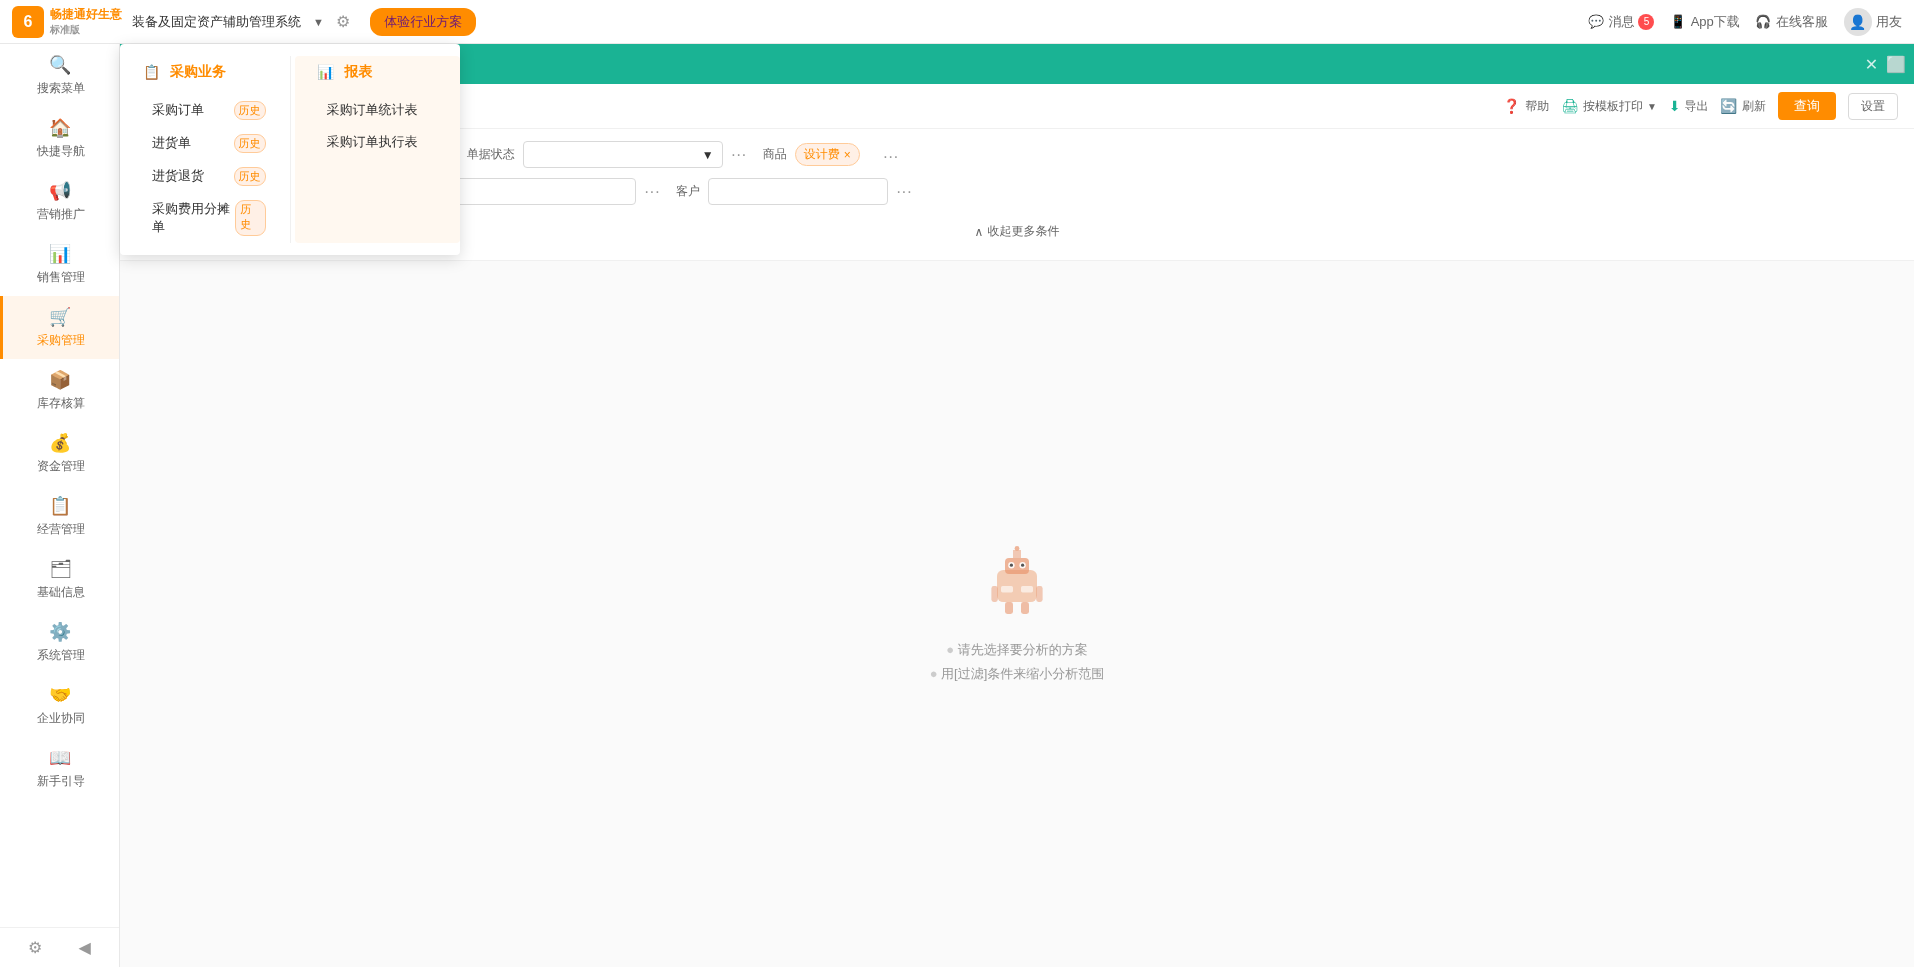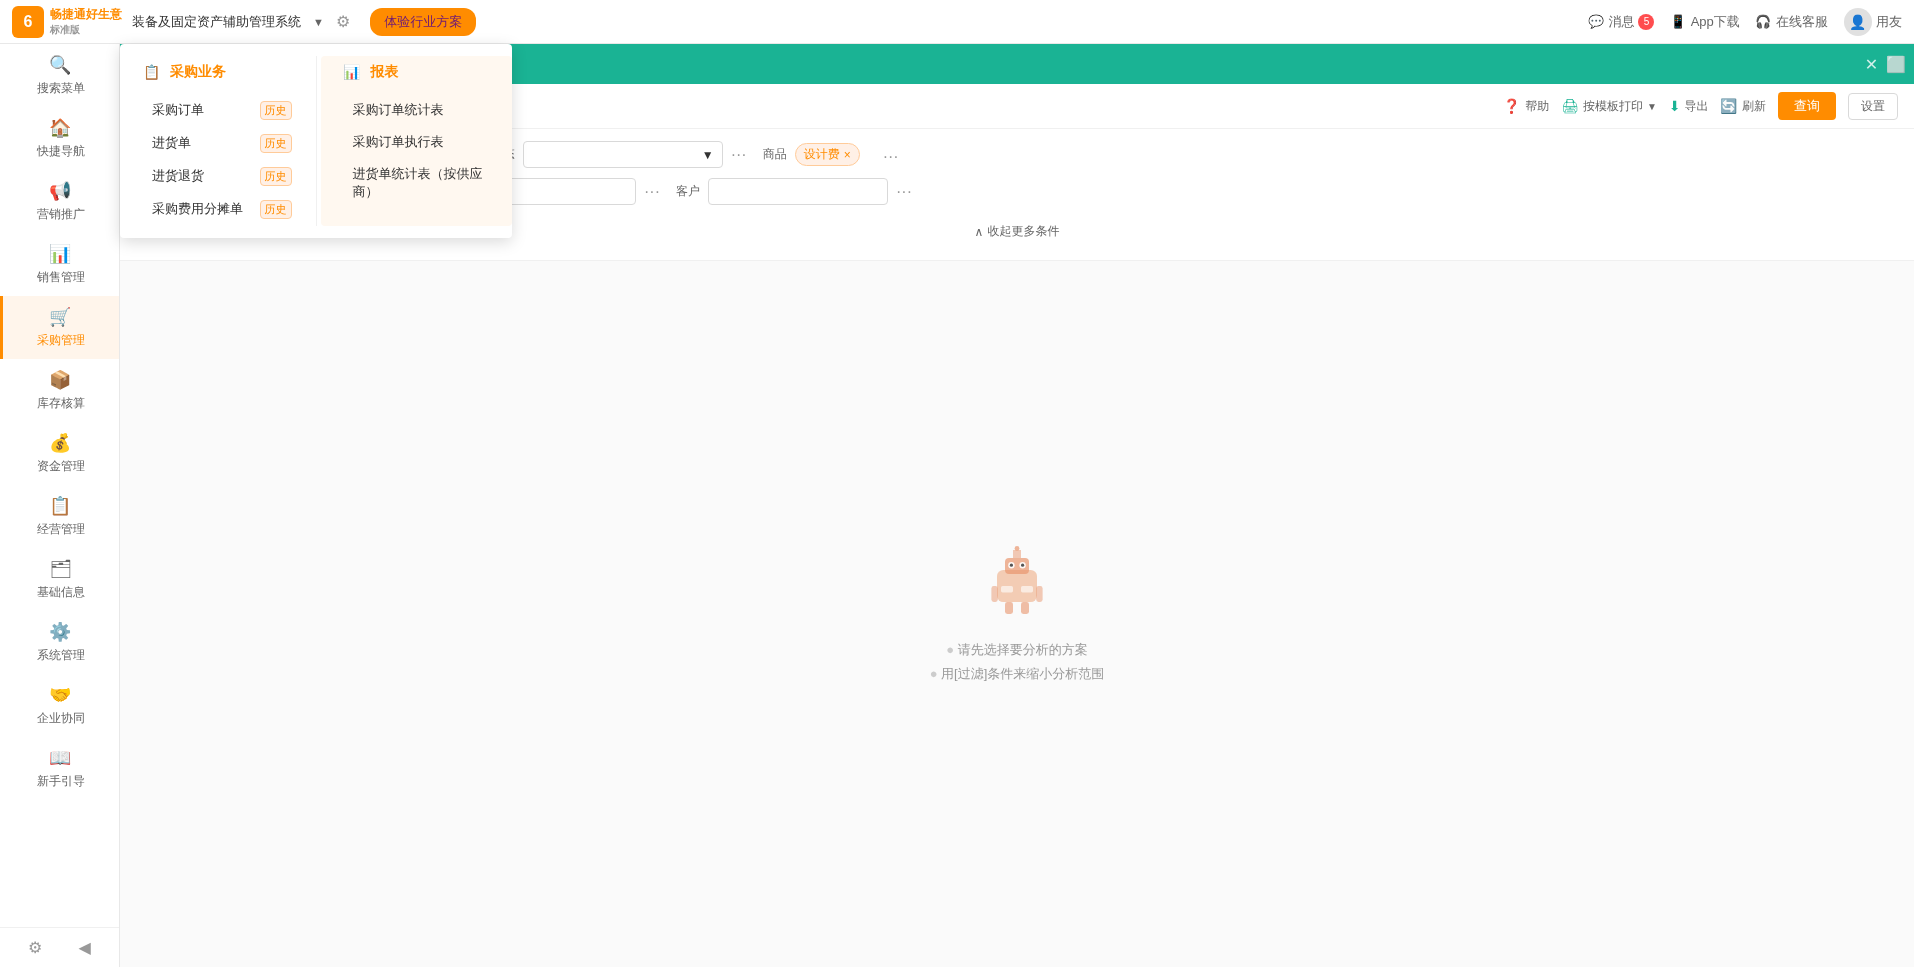--- a/index.html
+++ b/index.html
@@ -351,21 +351,21 @@
       padding: 7px 8px;
       color: #333;
       font-size: 13px;
       cursor: pointer;
       margin-left: 12px;
     }
     .history-badge {
       background: #fff0e6;
       color: #ff8c00;
       border: 1px solid #ffcb99;
-      border-radius: 4px;
+      border-radius: 9px;
       font-size: 11px;
       padding: 1px 4px;
     }
     .right-col-bg {
       background: #fff8f0;
       border-radius: 4px;
     }
     .divider-v {
       width: 1px;
       background: #f0f0f0;
@@ -634,19 +634,16 @@
       <div class="dropdown-col-title">
         <span class="col-icon">📊</span>
         <span>报表</span>
       </div>
       <div class="dropdown-item">
         <span>采购订单统计表</span>
       </div>
       <div class="dropdown-item">
         <span>采购订单执行表</span>
       </div>
-      <div class="dropdown-item">
-        <span>进货单统计表（按供应商）</span>
-      </div>
     </div>
   </div>
 
 </div>
 
 </body></html>

